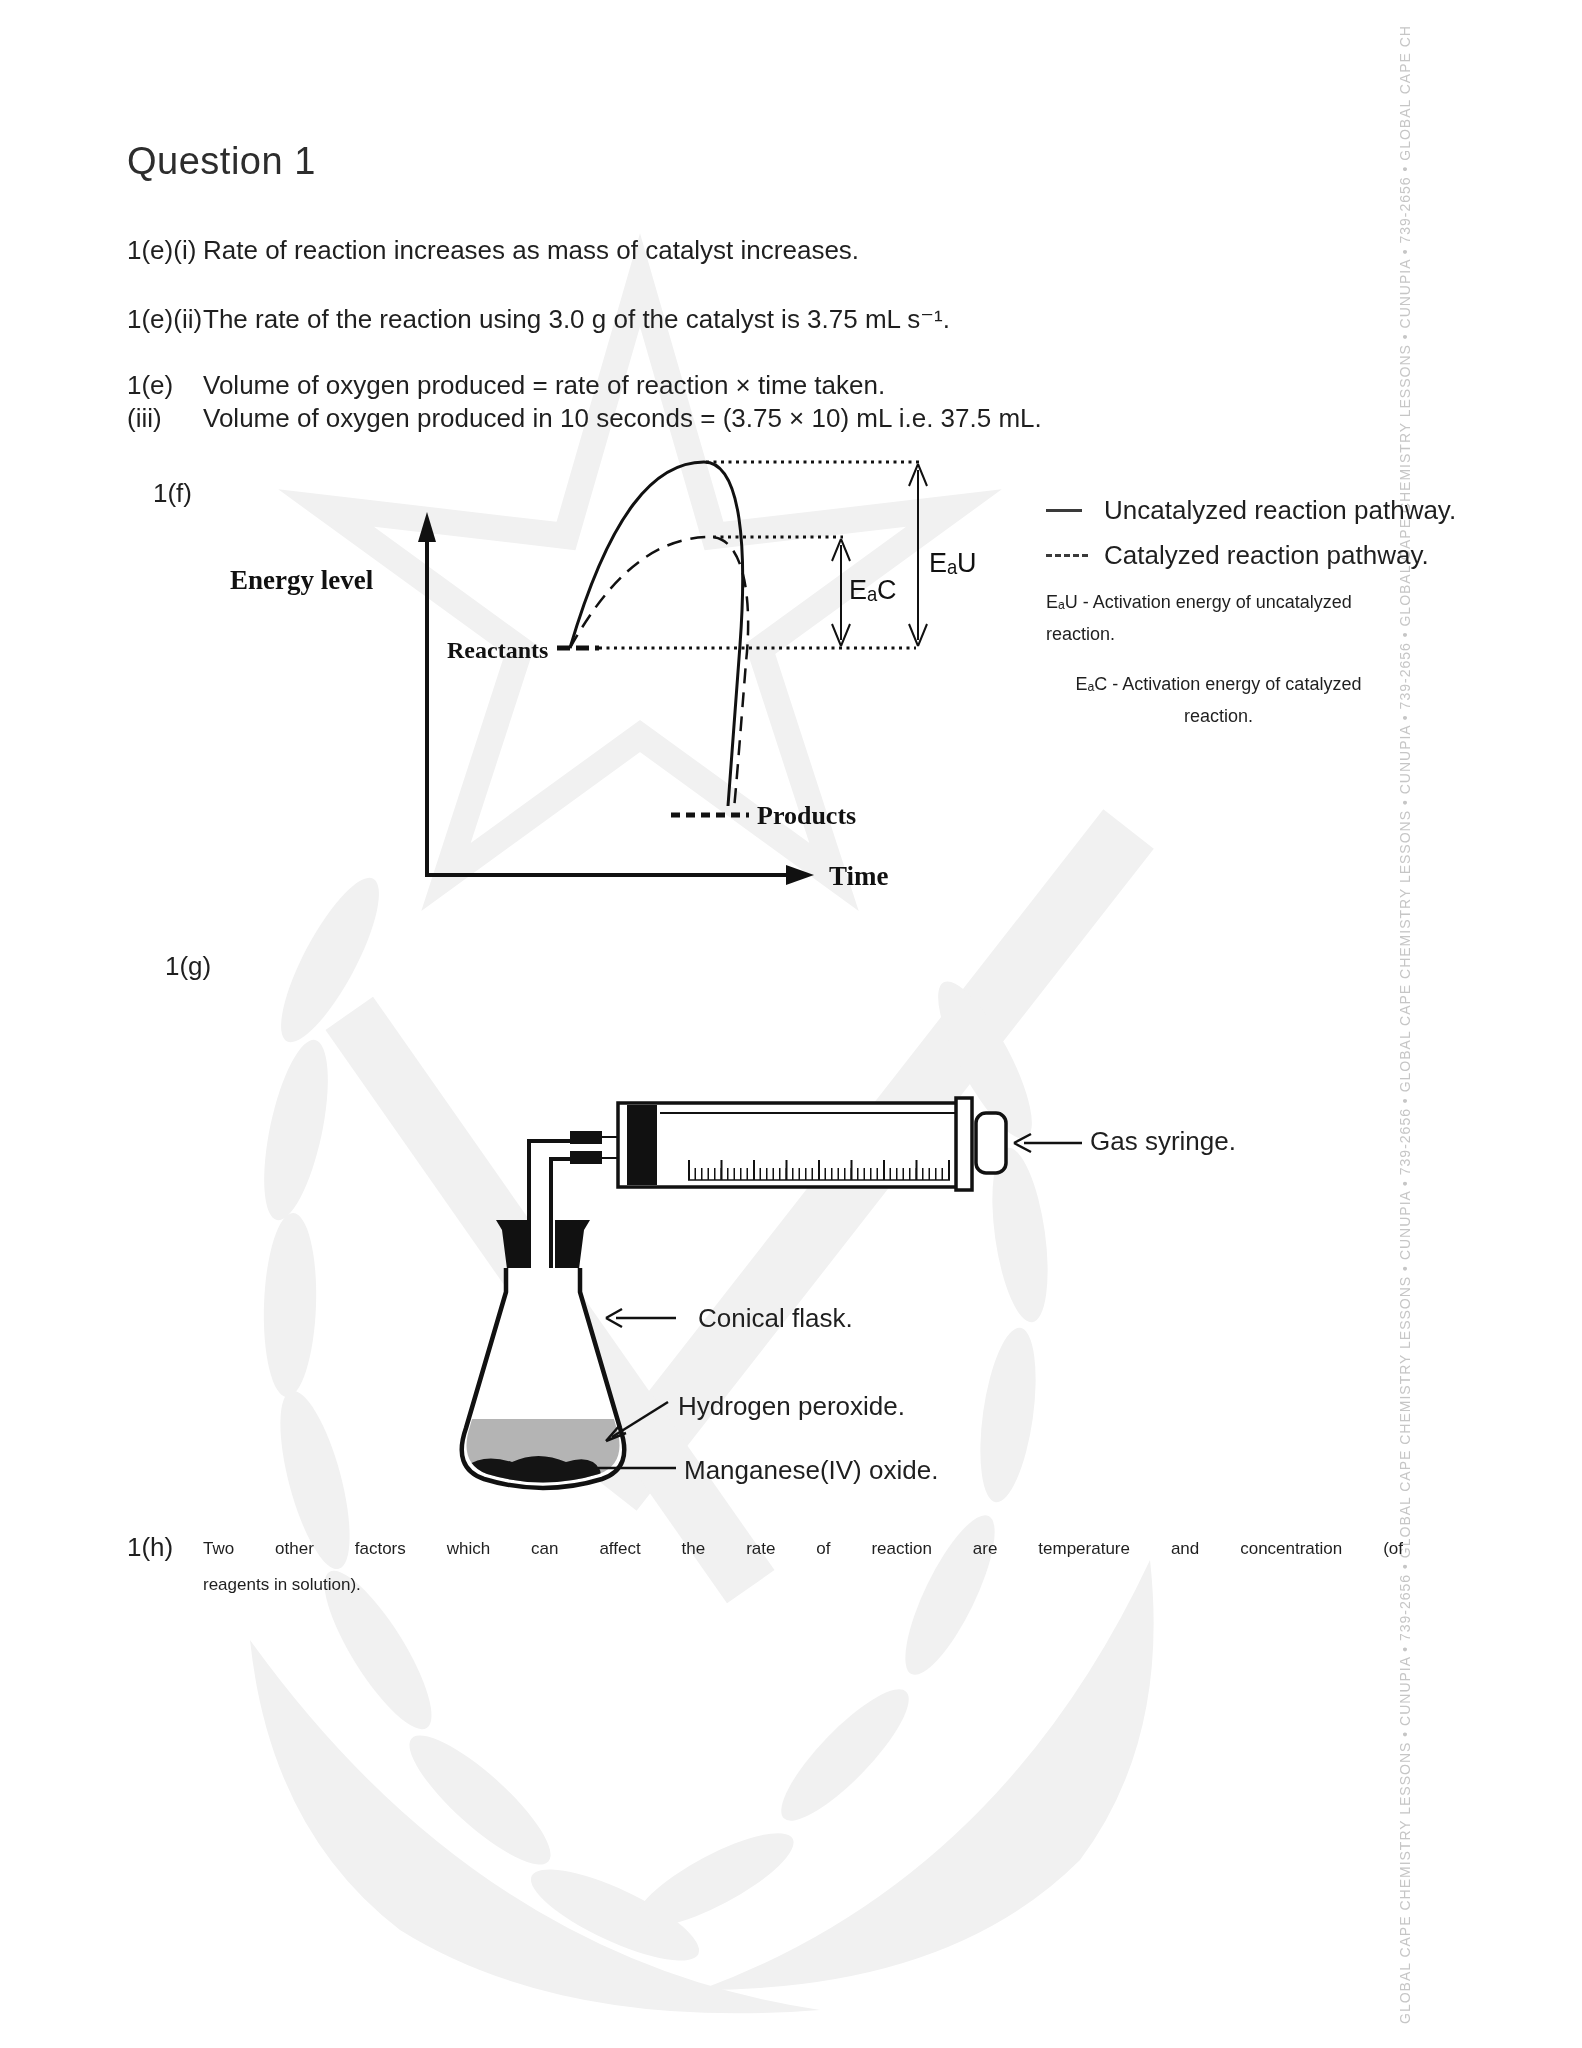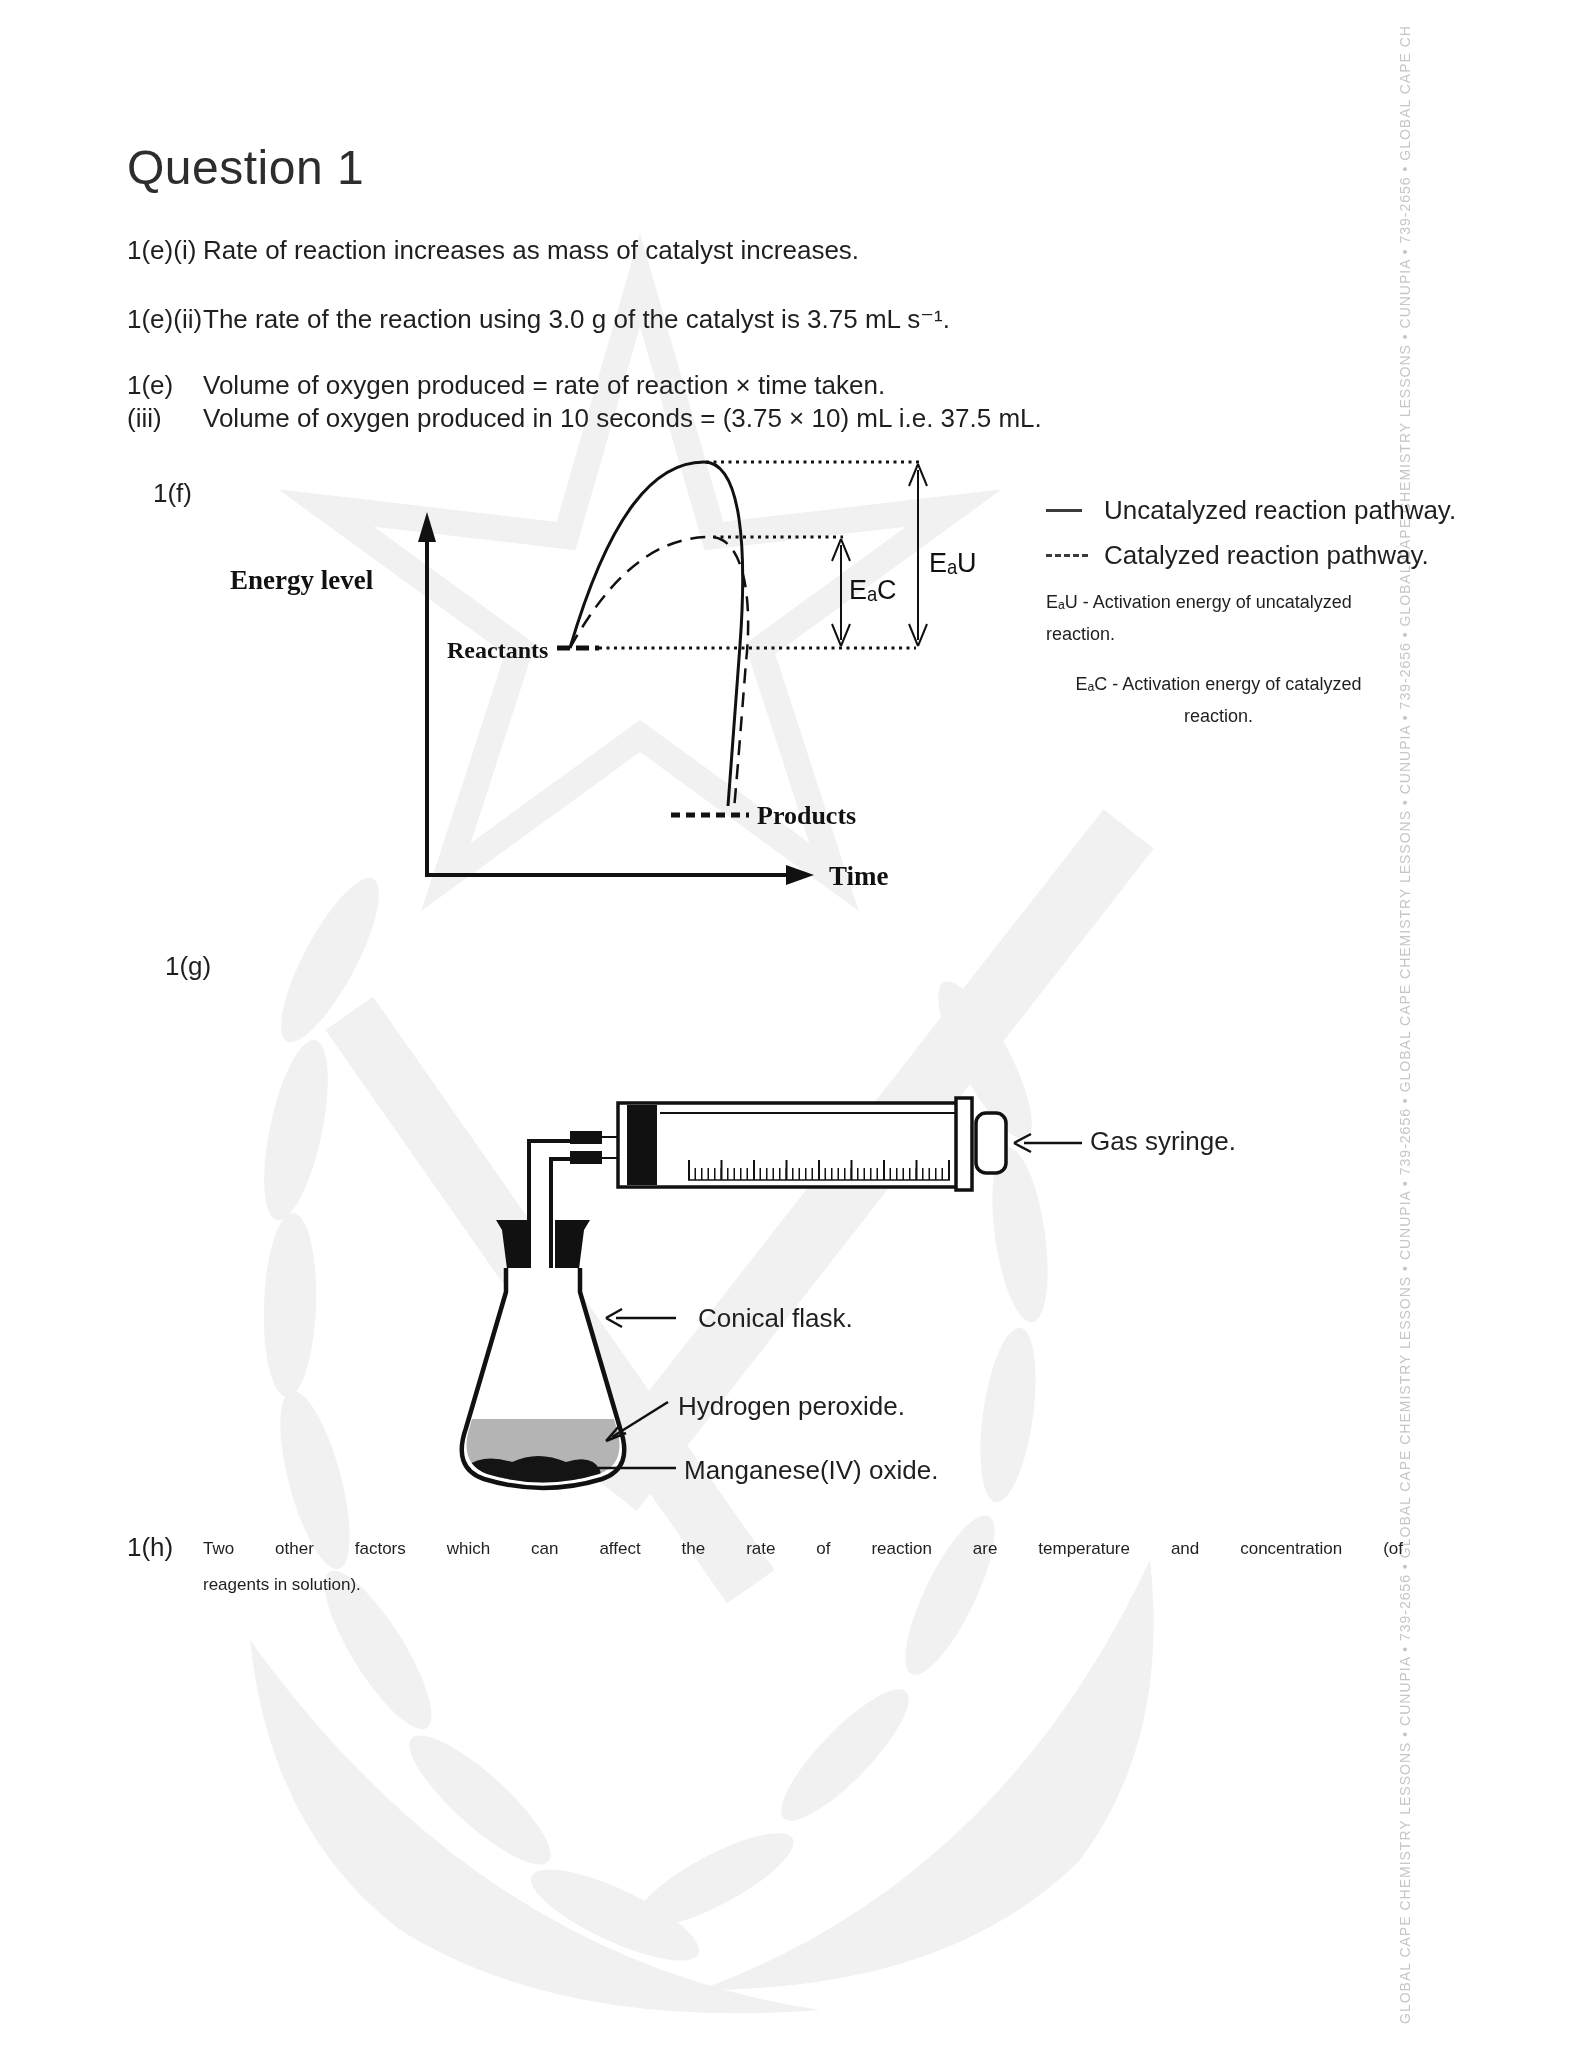--- a/index.html
+++ b/index.html
@@ -1,20 +1,20 @@
 <!DOCTYPE html>
 <html><head>
 <meta charset="utf-8">
 <style>
   html,body{margin:0;padding:0;background:#ffffff;}
   .page{position:relative;width:1582px;height:2048px;background:#ffffff;overflow:hidden;
         font-family:"Liberation Sans","DejaVu Sans",sans-serif;color:#1f1f1f;}
   .layer-svg{position:absolute;left:0;top:0;z-index:1;pointer-events:none;}
   .txt{position:absolute;z-index:2;}
-  .title{font-size:48px;font-weight:400;color:#2d2d2d;letter-spacing:0.5px;}
+  .title{font-size:38px;font-weight:400;color:#2d2d2d;letter-spacing:0.5px;}
   .answer-row{display:flex;font-size:26px;line-height:33px;}
   .answer-label{flex:0 0 76px;}
   .answer-lines{flex:1;}
   .fig-label{font-size:26px;}
   .legend-row{display:flex;align-items:center;font-size:26px;}
   .legend-marker-solid{display:inline-block;width:36px;border-top:3px solid #3a3a3a;margin-right:22px;}
   .legend-marker-dashed{display:inline-block;width:42px;border-top:3px dashed #3a3a3a;margin-right:16px;}
   .legend-def{width:345px;font-size:18px;line-height:32px;}
   .app-label{font-size:26px;}
   .h-block{width:1200px;font-size:17px;line-height:36px;}

